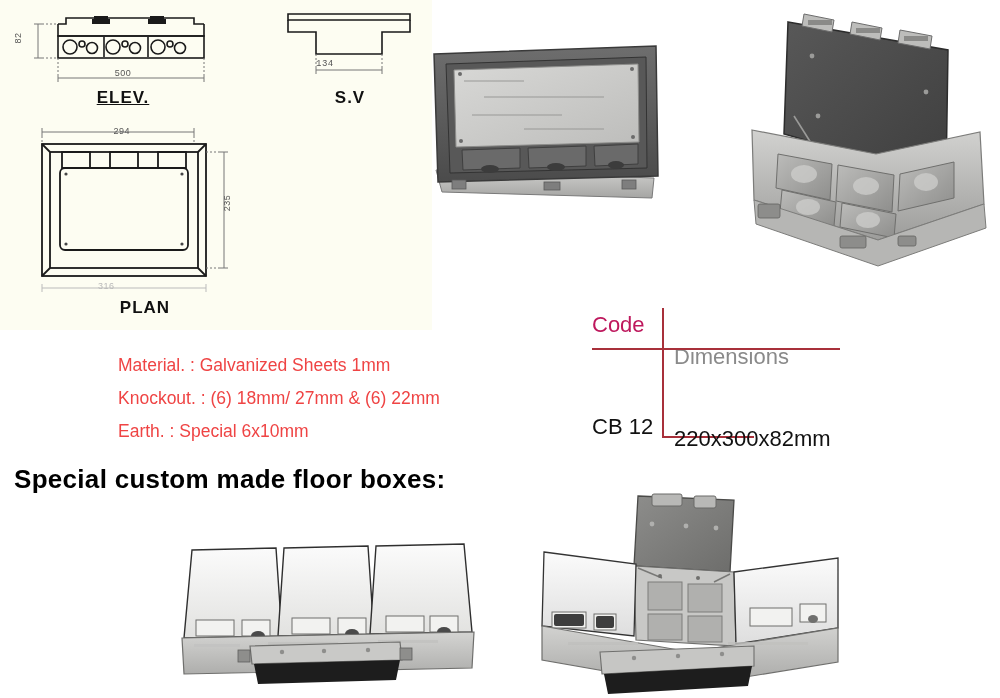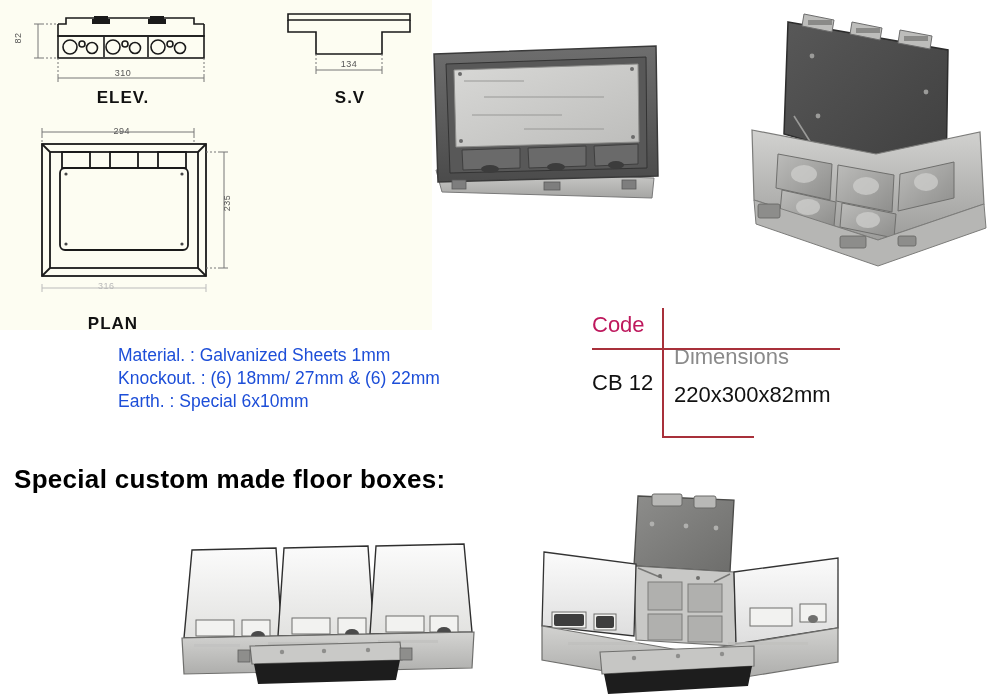--- a/index.html
+++ b/index.html
@@ -21,30 +21,30 @@
   }
   .dim-label.vert{transform:rotate(-90deg);transform-origin:center;}
   .view-title{
     font-weight:bold;font-size:17px;letter-spacing:1px;color:#111;
     text-align:center;
   }
 
   
   #spec-list{left:118px;top:344px;width:420px;}
   #spec-list div{
-    font-size:17.5px;line-height:23px;color:#1d4ed8;white-space:nowrap;
+    font-size:17.5px;line-height:23px;color:#ef4444;white-space:nowrap;margin-top:10px;
   }
 
   
   #code-table{left:592px;top:308px;width:300px;height:140px;}
   #code-table .th{
     font-size:22px;color:#8a8a8a;position:absolute;white-space:nowrap;
   }
   #code-table .td{
-    font-size:22px;color:#111;position:absolute;white-space:nowrap;
+    font-size:22px;color:#111;position:absolute;white-space:nowrap;margin-top:44px;
   }
   .rule-h{position:absolute;background:#a8303a;height:2px;}
   .rule-v{position:absolute;background:#a8303a;width:2px;}
 
   
   #special-heading{
     left:14px;top:464px;font-size:26px;font-weight:bold;
     letter-spacing:.3px;color:#000;white-space:nowrap;
   }
 
@@ -96,37 +96,37 @@
 
     <g stroke="#777" stroke-width="1" fill="none">
       <line x1="50" y1="72" x2="196" y2="72"></line>
       <line x1="50" y1="68" x2="50" y2="76"></line>
       <line x1="196" y1="68" x2="196" y2="76"></line>
       <line x1="50" y1="52" x2="50" y2="68" stroke-dasharray="2 2"></line>
       <line x1="196" y1="52" x2="196" y2="68" stroke-dasharray="2 2"></line>
     </g>
   </svg>
   <div class="abs dim-label vert" style="left:9px;top:33px;width:18px;text-align:center;">82</div>
-  <div class="abs dim-label" style="left:88px;top:68px;width:70px;text-align:center;">310</div>
-  <div class="abs view-title" style="left:58px;top:88px;width:130px;">ELEV.</div>
+  <div class="abs dim-label" style="left:88px;top:68px;width:70px;text-align:center;">500</div>
+  <div class="abs view-title" style="left:58px;top:88px;width:130px;text-decoration:underline;">ELEV.</div>
 
   <svg class="abs" style="left:282px;top:6px;" width="140" height="86">
     <g fill="none" stroke="#1a1a1a" stroke-width="1.6">
       <path d="M6 8 L128 8 L128 14 L6 14 Z"></path>
       <path d="M6 14 L6 26 L34 26 L34 48 L100 48 L100 26 L128 26 L128 14"></path>
     </g>
     <g stroke="#777" stroke-width="1" fill="none">
       <line x1="34" y1="64" x2="100" y2="64"></line>
       <line x1="34" y1="60" x2="34" y2="68"></line>
       <line x1="100" y1="60" x2="100" y2="68"></line>
       <line x1="34" y1="48" x2="34" y2="60" stroke-dasharray="2 2"></line>
       <line x1="100" y1="48" x2="100" y2="60" stroke-dasharray="2 2"></line>
     </g>
   </svg>
-  <div class="abs dim-label" style="left:316px;top:59px;width:66px;text-align:center;">134</div>
+  <div class="abs dim-label" style="left:316px;top:59px;width:66px;font-family:Liberation Mono, monospace;">134</div>
   <div class="abs view-title" style="left:300px;top:88px;width:100px;">S.V</div>
 
   <svg class="abs" style="left:28px;top:122px;" width="230" height="180">
     <g fill="none" stroke="#1a1a1a" stroke-width="1.8">
 
       <rect x="14" y="22" width="164" height="132"></rect>
 
       <rect x="22" y="30" width="148" height="116"></rect>
 
       <line x1="14" y1="22" x2="22" y2="30"></line>
@@ -165,21 +165,21 @@
 
     <g stroke="#bbb" stroke-width="1" fill="none">
       <line x1="14" y1="166" x2="178" y2="166"></line>
       <line x1="14" y1="162" x2="14" y2="170"></line>
       <line x1="178" y1="162" x2="178" y2="170"></line>
     </g>
   </svg>
   <div class="abs dim-label" style="left:64px;top:126px;width:66px;text-align:right;">294</div>
   <div class="abs dim-label vert" style="left:216px;top:198px;width:22px;text-align:center;">235</div>
   <div class="abs dim-label" style="left:98px;top:281px;width:66px;text-align:left;color:#b9b9b9;">316</div>
-  <div class="abs view-title" style="left:48px;top:298px;width:130px;margin-top:16px;">PLAN</div>
+  <div class="abs view-title" style="left:80px;top:298px;width:130px;">PLAN</div>
 </div>
 
 <div class="abs" id="spec-list">
   <div>Material. : Galvanized Sheets 1mm</div>
   <div>Knockout. : (6) 18mm/ 27mm &amp; (6) 22mm</div>
   <div>Earth. : Special 6x10mm</div>
 </div>
 
 <div class="abs" id="code-table">
   <div class="th" style="left: 0px; top: 4px; color: #be185d;">Code</div>

